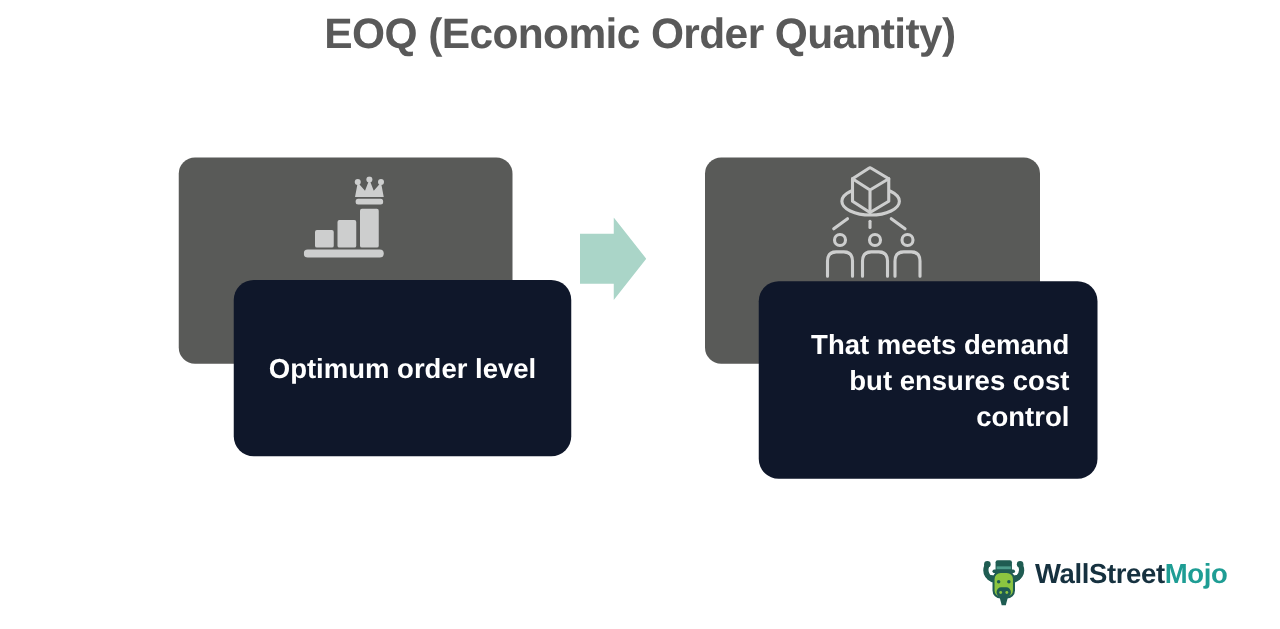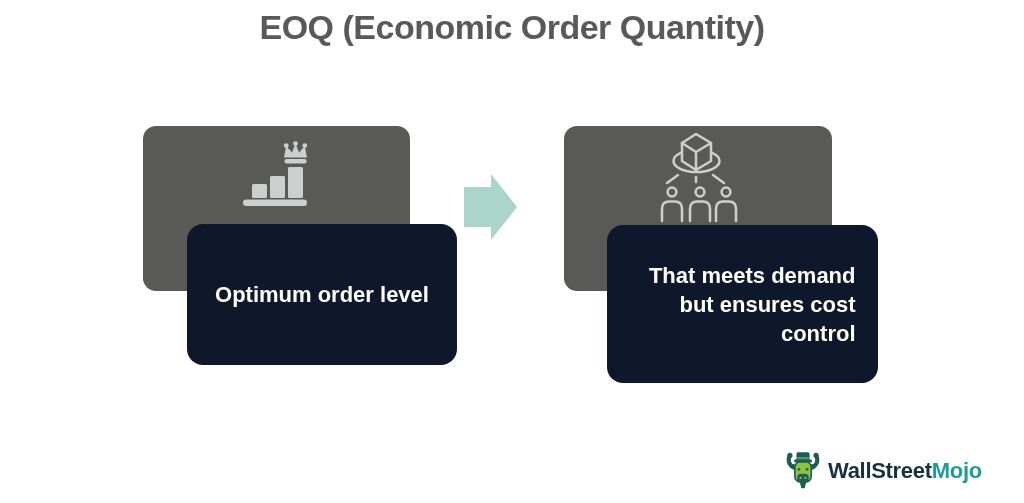--- a/index.html
+++ b/index.html
@@ -21,21 +21,21 @@
     position:absolute;background:#0f172a;border-radius:16px;
     display:flex;align-items:center;justify-content:center;text-align:right;
     color:#ffffff;font-weight:700;font-size:22px;line-height:29px;
   }
   .caption-card.left{left:187px;top:224px;width:270px;height:141px;}
   .caption-card.right{left:607px;top:225px;width:271px;height:158px;}
   .caption-card .caption{display:block;max-width:226px;}
   .flow-arrow{position:absolute;left:464px;top:174px;}
   .brand{
     position:absolute;left:785px;top:446px;height:50px;
-    display:flex;align-items:center;gap:7px;
+    display:flex;align-items:flex-start;gap:7px;
   }
   .brand-text{font-size:22px;font-weight:700;letter-spacing:-0.3px;white-space:nowrap;}
   .brand-text .part1{color:#16313F;}
   .brand-text .part2{color:#1E9D94;}
 </style>
 </head>
 <body>
 
 <div id="canvas">
 

